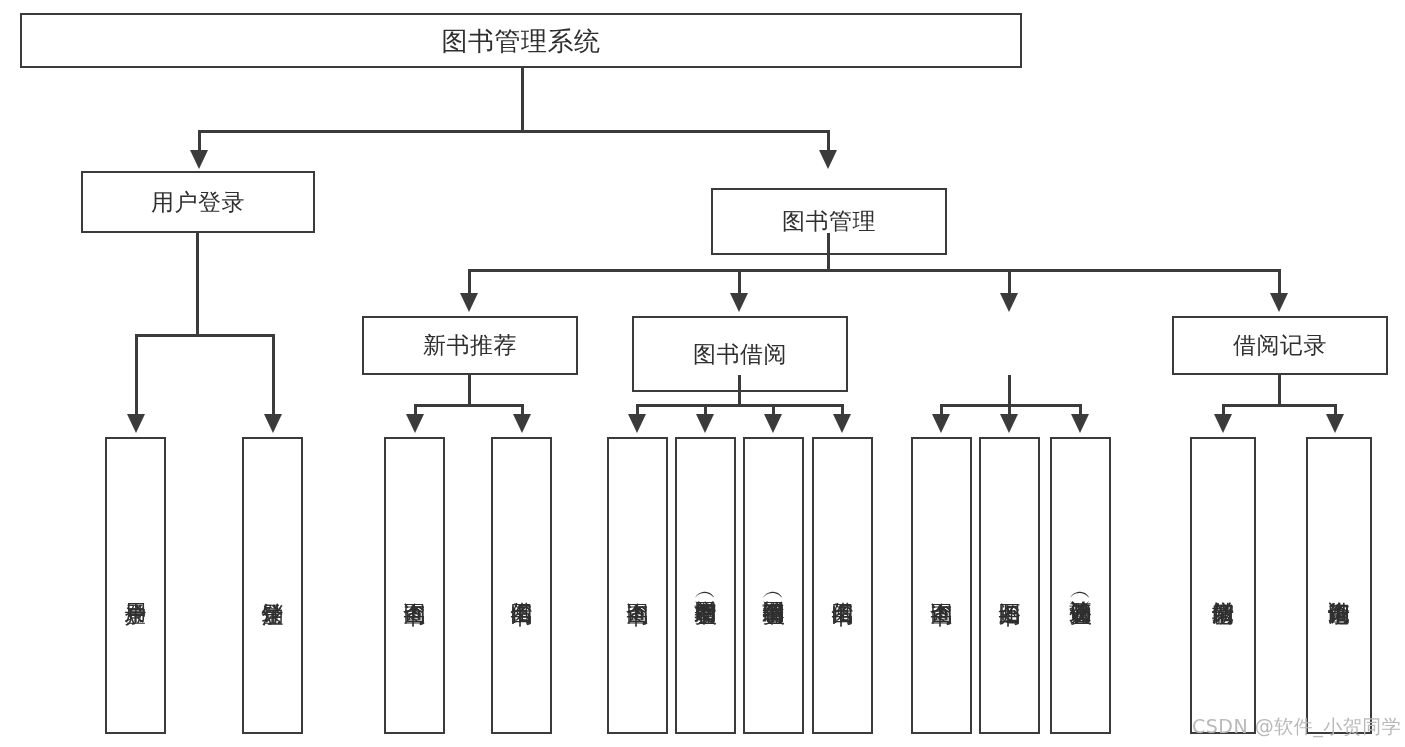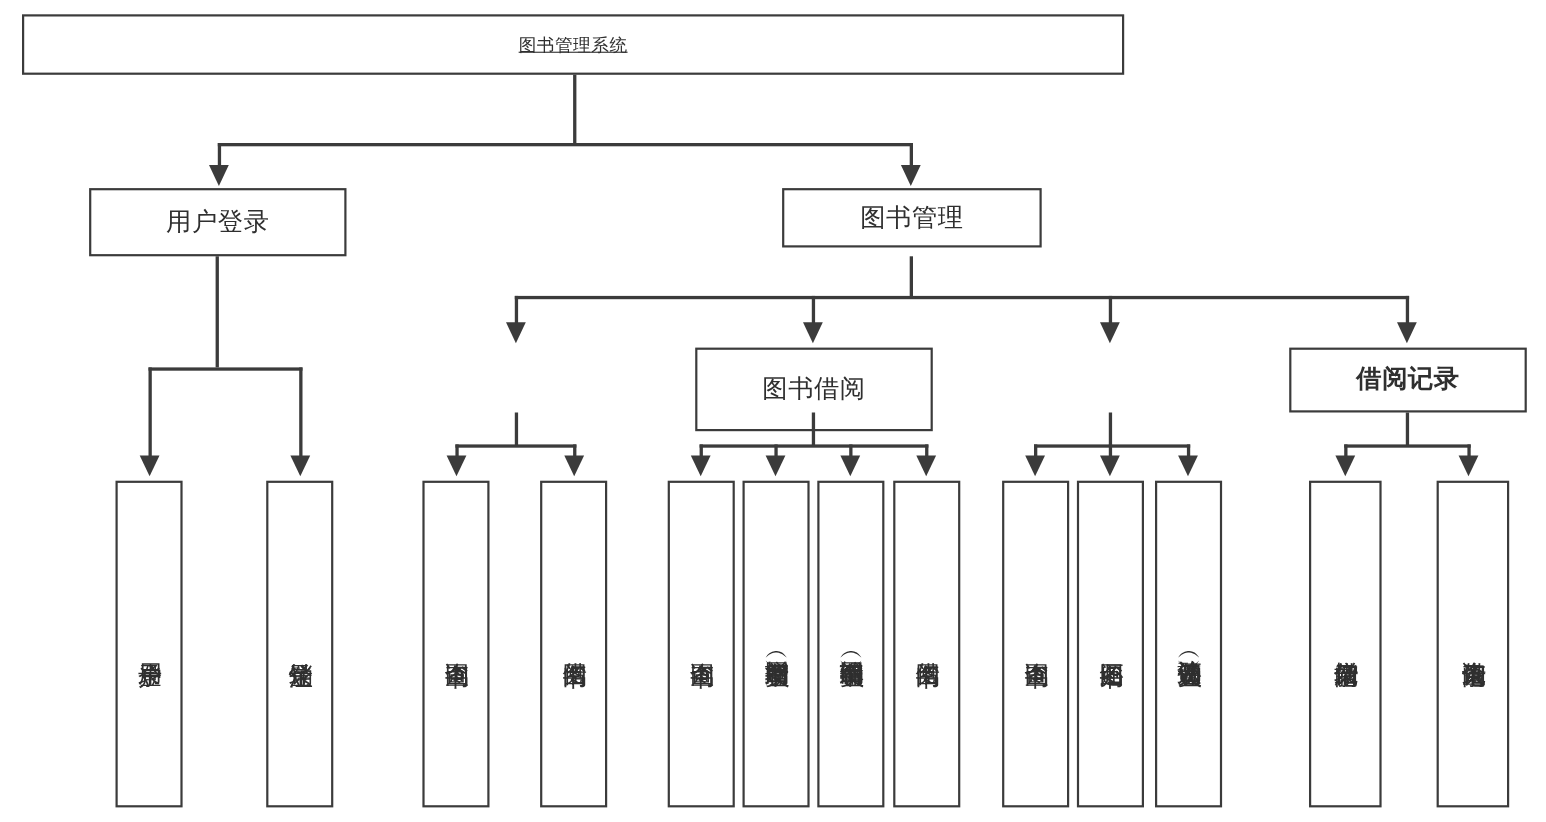--- a/index.html
+++ b/index.html
@@ -41,22 +41,21 @@
     align-items:center;
     justify-content:center;
   }
   .node.v .vtext{
     writing-mode:vertical-rl;
     text-orientation:upright;
     white-space:nowrap;
     display:block;
   }
   .node.title{
-    font-size:16px;
-    text-decoration:underline;
+    font-size:26px;
   }
   
   .ln{
     position:absolute;
     background:#3b3b3b;
   }
   .ln.v{width:3px;}
   .ln.h{height:3px;}
   .arw{
     position:absolute;
@@ -87,21 +86,21 @@
   <div class="ln v" style="left:521px;top:68px;width:3px;height:63px;"></div>
   <div class="ln h" style="left:198px;top:130px;width:631px;height:3px;"></div>
   <div class="ln v" style="left:198px;top:130px;width:3px;height:24px;"></div>
   <div class="arw" style="left:190px;top:150px;"></div>
   <div class="ln v" style="left:827px;top:130px;width:3px;height:24px;"></div>
   <div class="arw" style="left:819px;top:150px;"></div>
 
   <div class="node h" style="left:81px;top:171px;width:234px;height:62px;">
     <span>用户登录</span>
   </div>
-  <div class="node h" style="left:711px;top:171px;width:236px;height:54px;">
+  <div class="node h" style="left:711px;top:188px;width:236px;height:67px;">
     <span>图书管理</span>
   </div>
 
   <div class="ln v" style="left:196px;top:233px;width:3px;height:101px;"></div>
   <div class="ln h" style="left:135px;top:334px;width:140px;height:3px;"></div>
   <div class="ln v" style="left:135px;top:334px;width:3px;height:84px;"></div>
   <div class="arw" style="left:127px;top:414px;"></div>
   <div class="ln v" style="left:272px;top:334px;width:3px;height:84px;"></div>
   <div class="arw" style="left:264px;top:414px;"></div>
 
@@ -109,24 +108,27 @@
   <div class="ln h" style="left:468px;top:269px;width:813px;height:3px;"></div>
   <div class="ln v" style="left:468px;top:269px;width:3px;height:28px;"></div>
   <div class="arw" style="left:460px;top:293px;"></div>
   <div class="ln v" style="left:738px;top:269px;width:3px;height:28px;"></div>
   <div class="arw" style="left:730px;top:293px;"></div>
   <div class="ln v" style="left:1008px;top:269px;width:3px;height:28px;"></div>
   <div class="arw" style="left:1000px;top:293px;"></div>
   <div class="ln v" style="left:1278px;top:269px;width:3px;height:28px;"></div>
   <div class="arw" style="left:1270px;top:293px;"></div>
 
+  <div class="node h" style="left:362px;top:316px;width:216px;height:59px;">
+    <span>新书推荐</span>
+  </div>
   <div class="node h" style="left:632px;top:316px;width:216px;height:76px;">
     <span>图书借阅</span>
   </div>
-  <div class="node h" style="left:1172px;top:316px;width:216px;height:59px;font-weight:bold;">
+  <div class="node h" style="left:1172px;top:316px;width:216px;height:59px;">
     <span>借阅记录</span>
   </div>
 
   <div class="ln v" style="left:468px;top:375px;width:3px;height:31px;"></div>
   <div class="ln h" style="left:414px;top:404px;width:110px;height:3px;"></div>
   <div class="ln v" style="left:414px;top:404px;width:3px;height:14px;"></div>
   <div class="arw" style="left:406px;top:414px;"></div>
   <div class="ln v" style="left:521px;top:404px;width:3px;height:14px;"></div>
   <div class="arw" style="left:513px;top:414px;"></div>
 
@@ -194,14 +196,17 @@
     <span class="vtext">确认归还（管理员）</span>
   </div>
 
   <div class="node v" style="left:1190px;top:437px;width:66px;height:297px;">
     <span class="vtext">新增借阅记录</span>
   </div>
   <div class="node v" style="left:1306px;top:437px;width:66px;height:297px;">
     <span class="vtext">查询借阅记录</span>
   </div>
 
+  <div id="watermark" style="left:1192px;top:714px;">
+    <span>CSDN @软件_小贺同学</span>
+  </div>
 
 </div>
 
 </body></html>

